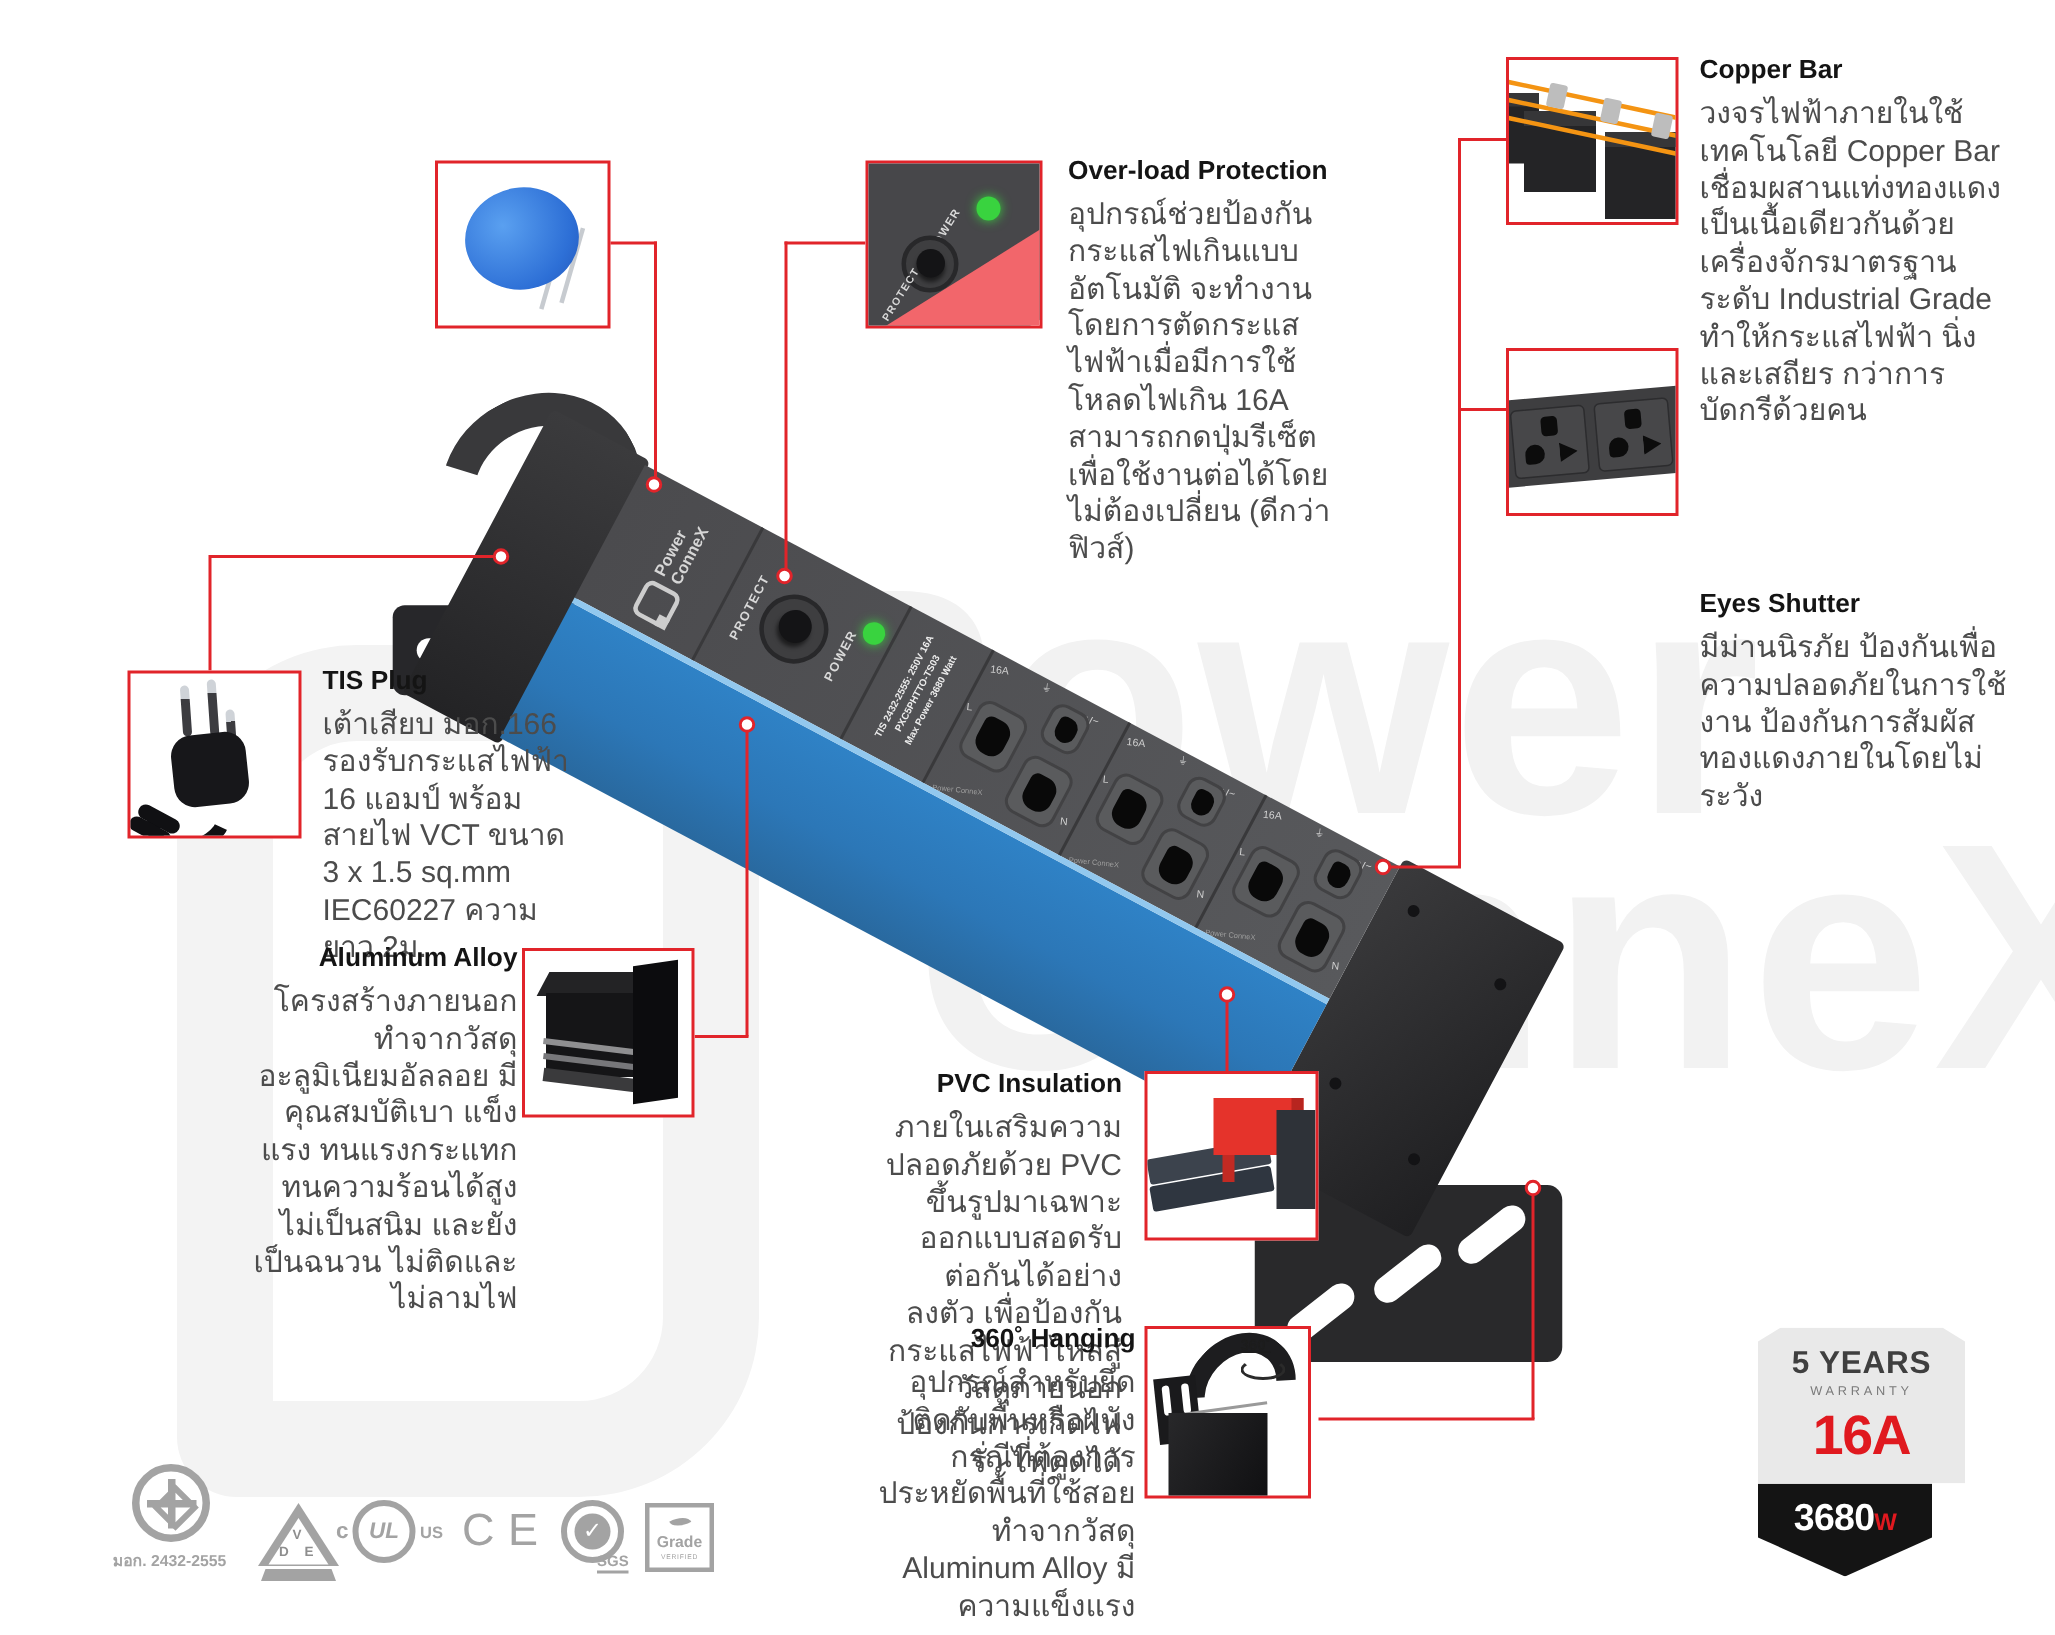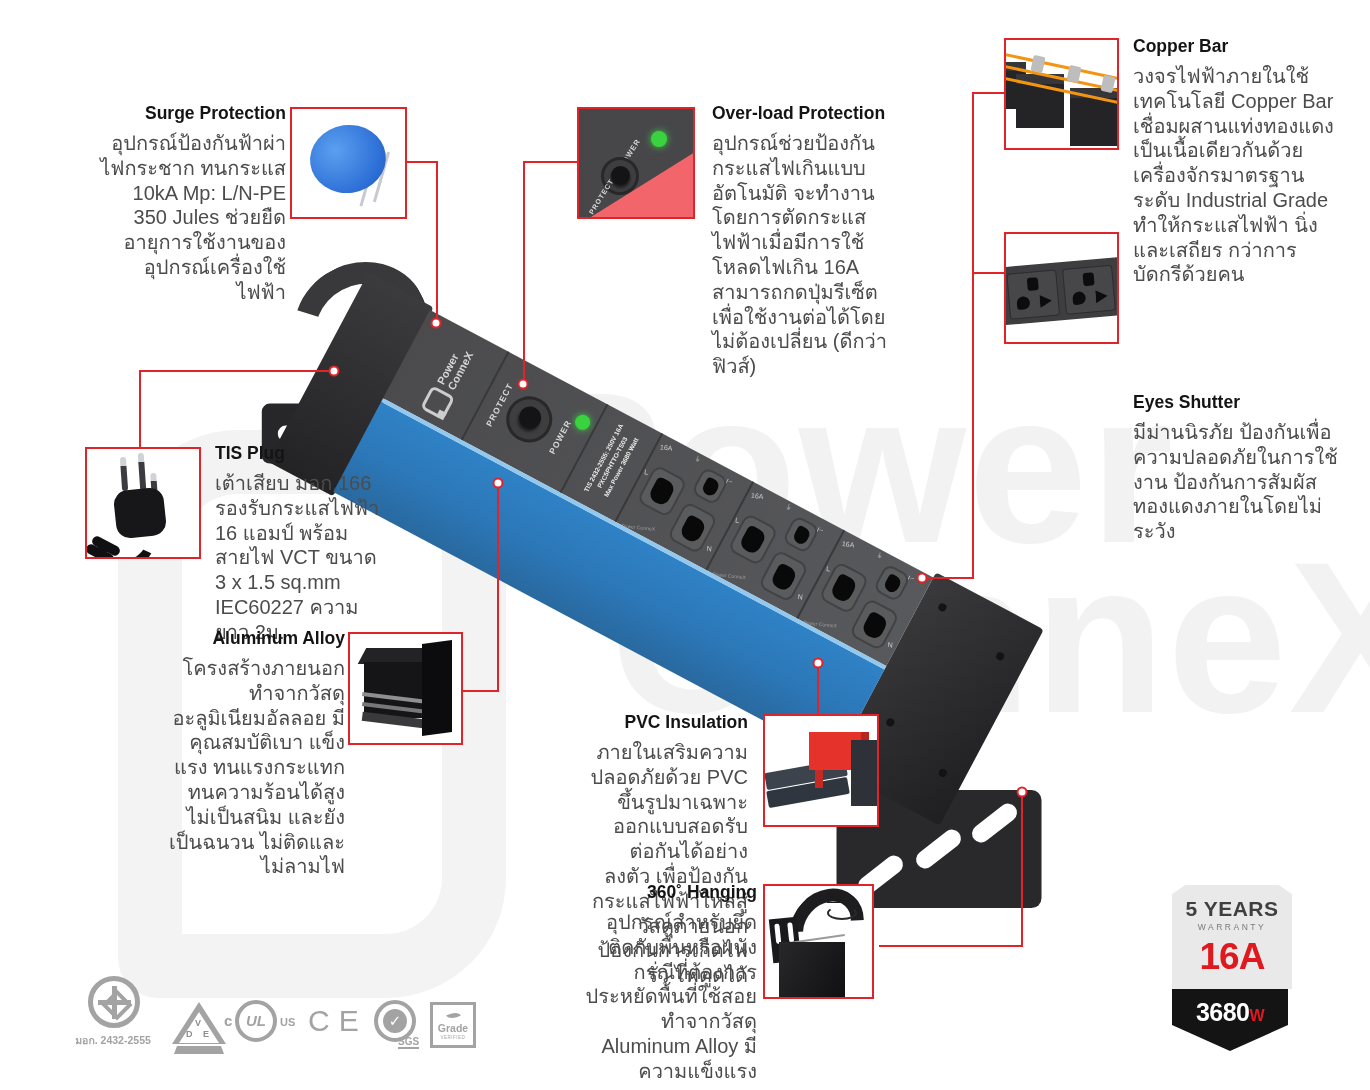--- a/index.html
+++ b/index.html
@@ -82,21 +82,21 @@
   .sgs-in{position:absolute;left:5px;top:5px;width:24px;height:24px;border-radius:50%;background:#a3a3a3;
           color:#fff;font-weight:bold;font-size:15px;text-align:center;line-height:24px;}
   .sgs-t{position:absolute;left:24px;top:36px;font-size:10px;font-weight:bold;border-bottom:2px solid #a3a3a3;}
   .rohs-box{position:absolute;width:46px;height:46px;border:3px solid #a3a3a3;box-sizing:border-box;text-align:center;}
   .rohs-leaf{display:inline-block;width:13px;height:7px;background:#a3a3a3;border-radius:0 100% 0 100%;
              transform:rotate(-28deg);margin-top:4px;}
   .rohs-t{font-size:10.5px;font-weight:bold;line-height:1;}
   .rohs-s{font-size:4.5px;letter-spacing:.5px;line-height:1.6;}
   
   .badge{position:absolute;left:1172px;top:885px;width:116px;z-index:4;}
-  .badge-top{width:120px;height:104px;background:#e9e9e9;text-align:center;
+  .badge-top{width:138px;height:104px;background:#e9e9e9;text-align:center;
              clip-path:polygon(11% 0,89% 0,100% 9%,100% 100%,0 100%,0 9%);}
   .badge-years{padding-top:12px;font-size:21px;font-weight:bold;color:#3f3f3f;letter-spacing:.5px;}
   .badge-warr{font-size:8.5px;letter-spacing:2.5px;color:#7a7a7a;margin-top:1px;}
   .badge-amp{font-size:37px;font-weight:bold;color:#e0191f;margin-top:4px;letter-spacing:-1px;}
   .badge-bot{width:116px;height:62px;background:#141414;text-align:center;
              clip-path:polygon(0 0,100% 0,100% 58%,50% 100%,0 58%);}
   .badge-watt{padding-top:9px;font-size:25px;font-weight:bold;color:#fff;letter-spacing:-.5px;}
   .badge-watt em{font-style:normal;color:#e0191f;font-size:16px;}
 </style>
 </head>
@@ -330,24 +330,20 @@
         <span style="display:inline-block;width:5px;height:20px;background:#fff;border-radius:3px;margin:5px 1.5px 0;"></span>
         <span style="display:inline-block;width:5px;height:20px;background:#fff;border-radius:3px;margin:5px 1.5px 0;"></span>
       </div>
       <div class="abs" style="left:24px;top:52px;width:56px;height:2px;background:#9a9a9a;transform:rotate(-8deg);"></div>
       <div class="abs" style="left:14px;top:56px;width:66px;height:56px;background:linear-gradient(120deg,#28282a,#101012);"></div>
       <div class="abs" style="left:62px;top:6px;font-size:10px;font-weight:bold;color:#1c1c1c;text-decoration:underline;">360˚</div>
       <div class="abs" style="left:62px;top:20px;width:26px;height:10px;border:2px solid #2a2a2a;border-radius:50%;border-top-color:transparent;"></div>
     </div>
   </div>
 
-  <div class="callout ta-r" style="left:100px;top:103px;width:186px;">
-    <h2>Surge Protection</h2>
-    <p>อุปกรณ์ป้องกันฟ้าผ่า ไฟกระชาก ทนกระแส 10kA Mp: L/N-PE 350 Jules ช่วยยืดอายุการใช้งานของอุปกรณ์เครื่องใช้ไฟฟ้า</p>
-  </div>
 
   <div class="callout" style="left:712px;top:103px;width:196px;">
     <h2>Over-load Protection</h2>
     <p>อุปกรณ์ช่วยป้องกันกระแสไฟเกินแบบอัตโนมัติ จะทำงานโดยการตัดกระแสไฟฟ้าเมื่อมีการใช้โหลดไฟเกิน 16A สามารถกดปุ่มรีเซ็ตเพื่อใช้งานต่อได้โดยไม่ต้องเปลี่ยน (ดีกว่าฟิวส์)</p>
   </div>
 
   <div class="callout" style="left:1133px;top:36px;width:206px;">
     <h2>Copper Bar</h2>
     <p>วงจรไฟฟ้าภายในใช้เทคโนโลยี Copper Bar เชื่อมผสานแท่งทองแดงเป็นเนื้อเดียวกันด้วยเครื่องจักรมาตรฐานระดับ Industrial Grade ทำให้กระแสไฟฟ้า นิ่งและเสถียร กว่าการบัดกรีด้วยคน</p>
   </div>

